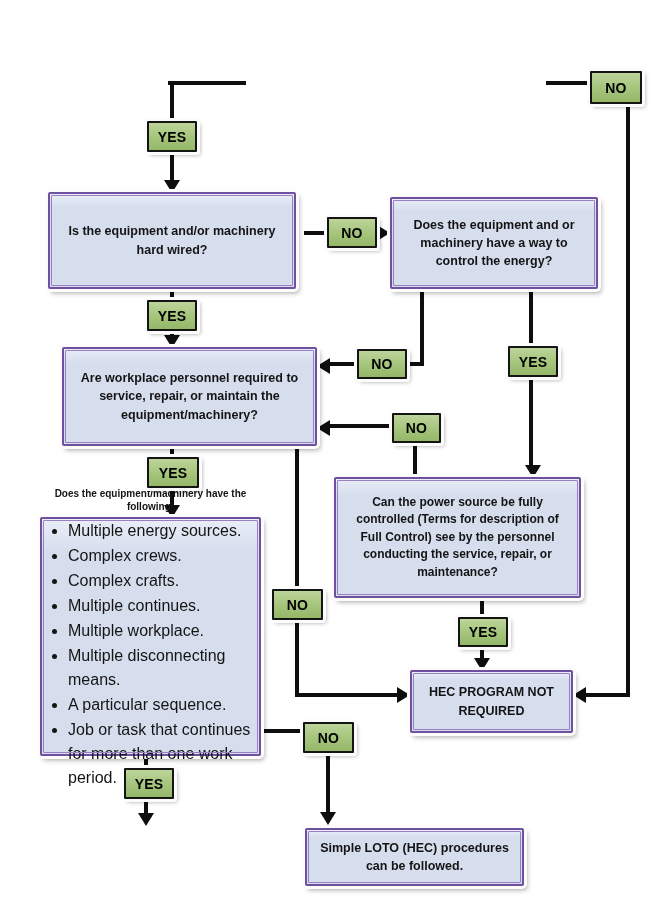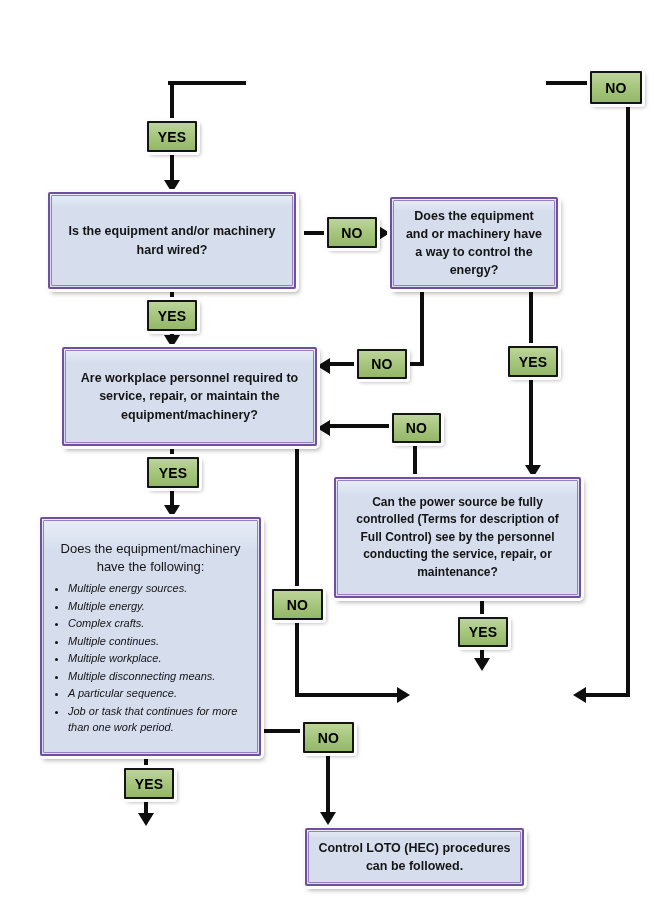--- a/index.html
+++ b/index.html
@@ -32,22 +32,22 @@
     box-shadow:0 0 0 3px #fcfcfc, 3px 3px 4px rgba(0,0,0,0.35);
     display:flex; align-items:center; justify-content:center;
     font-weight:bold; font-size:14px; color:#000; letter-spacing:0.2px;
   }
   .ln { position:absolute; background:var(--line); }
   .arr { position:absolute; width:0; height:0; }
   .arr.down  { border-left:8px solid transparent; border-right:8px solid transparent; border-top:13px solid var(--line); }
   .arr.left  { border-top:8px solid transparent; border-bottom:8px solid transparent; border-right:13px solid var(--line); }
   .arr.right { border-top:8px solid transparent; border-bottom:8px solid transparent; border-left:13px solid var(--line); }
   .listbox { flex-direction:column; padding:8px 8px 6px 8px; }
-  .listbox .list-title { font-size:13px; font-weight:normal; text-align:center; line-height:1.35; margin:2px 0 3px 0; }
-  .listbox ul { margin:2px 0 0 0; padding-left:18px; text-align:left; font-weight:normal; font-size:11px; line-height:1.5;font-style:italic; }
+  .listbox .list-title { font-size:10px; font-weight:bold; text-align:center; line-height:1.35; margin:2px 0 3px 0; }
+  .listbox ul { margin:2px 0 0 0; padding-left:18px; text-align:left; font-weight:normal; font-size:16px; line-height:1.5; }
   .listbox li { margin:0 0 1px 0; }
   .small-text { font-size:12px; }
 </style>
 </head>
 <body>
 
 <div id="canvas">
 
 
   <div class="ln" style="left:168px;top:81px;width:78px;height:4px"></div>
@@ -89,50 +89,53 @@
   <div class="arr left" style="left:317px;top:420px"></div>
   <div class="arr left" style="left:573px;top:687px"></div>
   <div class="arr right" style="left:377px;top:225px"></div>
   <div class="arr right" style="left:397px;top:687px"></div>
 
 
   <div class="qbox" style="left:48px;top:192px;width:248px;height:97px">
     <span>Is the equipment and/or machinery hard wired?</span>
   </div>
 
-  <div class="qbox" style="left:390px;top:197px;width:168px;height:92px">
+  <div class="qbox" style="left:390px;top:197px;width:208px;height:92px">
     <span>Does the equipment and or machinery have a way to control the energy?</span>
   </div>
 
   <div class="qbox" style="left:62px;top:347px;width:255px;height:99px">
     <span>Are workplace personnel required to service, repair, or maintain the equipment/machinery?</span>
   </div>
 
   <div class="qbox small-text" style="left:334px;top:477px;width:247px;height:121px">
     <span>Can the power source be fully controlled (Terms for description of Full Control) see by the personnel conducting the service, repair, or maintenance?</span>
   </div>
 
   <div class="qbox listbox" style="left:40px;top:517px;width:221px;height:239px">
     <div class="list-title">Does the equipment/machinery have the following:</div>
     <ul>
       <li>Multiple energy sources.</li>
-      <li>Multiple energy.</li>
+      <li>Complex crews.</li>
       <li>Complex crafts.</li>
       <li>Multiple continues.</li>
       <li>Multiple workplace.</li>
       <li>Multiple disconnecting means.</li>
       <li>A particular sequence.</li>
       <li>Job or task that continues for more than one work period.</li>
     </ul>
   </div>
 
+  <div class="qbox" style="left:410px;top:670px;width:163px;height:63px">
+    <span>HEC PROGRAM NOT REQUIRED</span>
+  </div>
 
 
   <div class="qbox" style="left:305px;top:828px;width:219px;height:58px">
-    <span>Control LOTO (HEC) procedures can be followed.</span>
+    <span>Simple LOTO (HEC) procedures can be followed.</span>
   </div>
 
   <div class="badge" style="left:147px;top:121px;width:50px;height:31px">YES</div>
   <div class="badge" style="left:590px;top:71px;width:52px;height:33px">NO</div>
   <div class="badge" style="left:327px;top:217px;width:50px;height:31px">NO</div>
   <div class="badge" style="left:147px;top:300px;width:50px;height:31px">YES</div>
   <div class="badge" style="left:357px;top:349px;width:50px;height:30px">NO</div>
   <div class="badge" style="left:508px;top:346px;width:50px;height:31px">YES</div>
   <div class="badge" style="left:392px;top:413px;width:49px;height:30px">NO</div>
   <div class="badge" style="left:147px;top:457px;width:52px;height:31px">YES</div>

